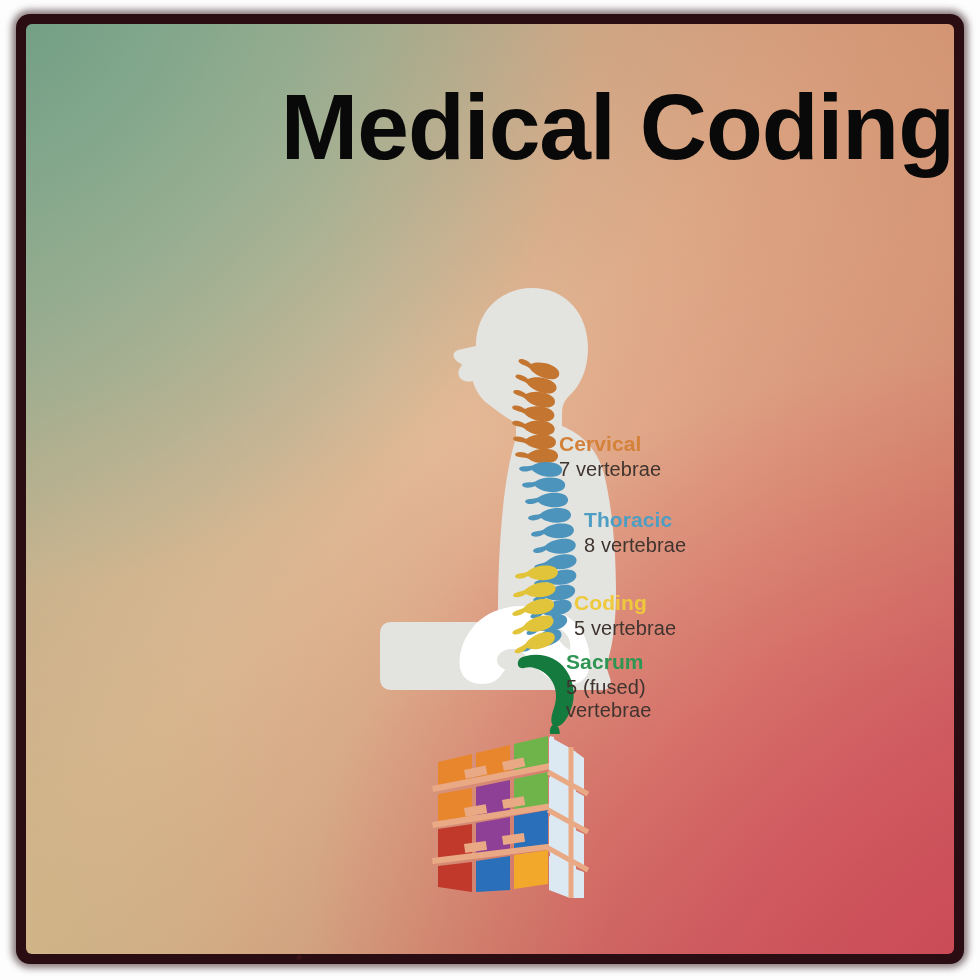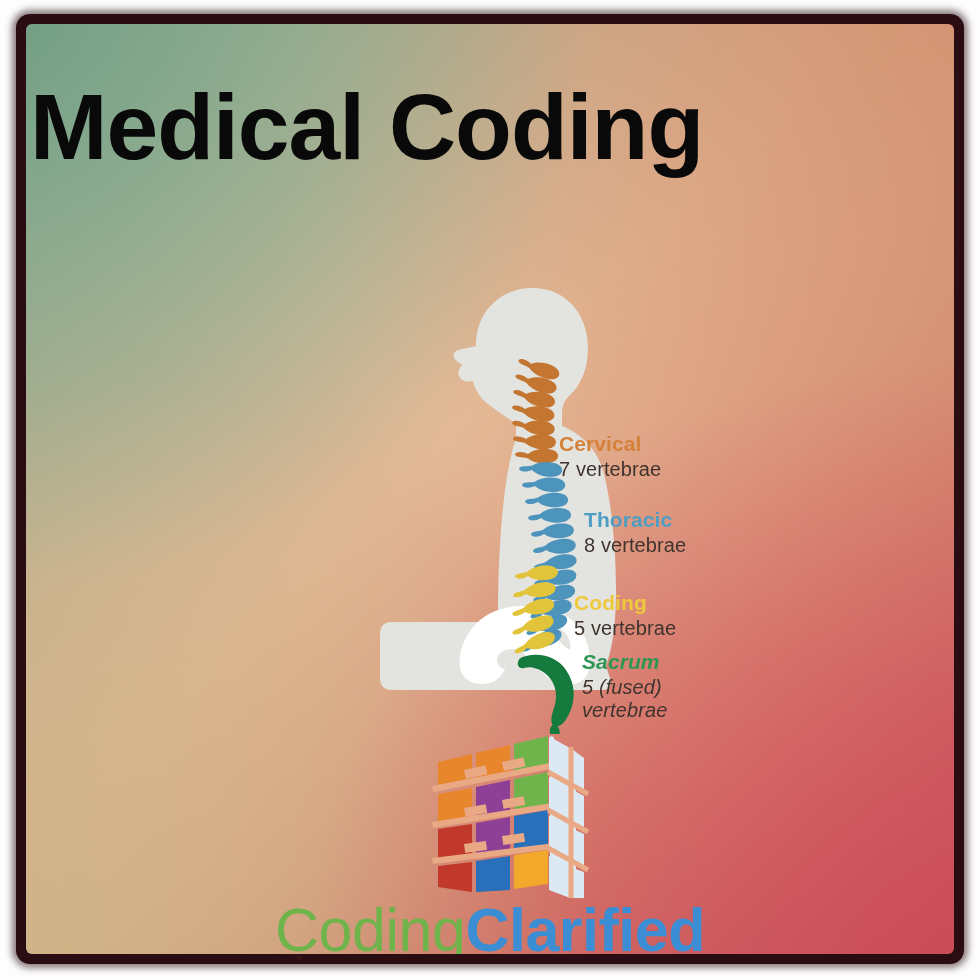--- a/index.html
+++ b/index.html
@@ -53,21 +53,21 @@
   }
   #canvas::after{
     content:"";position:absolute;inset:0;
     background:radial-gradient(75% 70% at 50% 45%, rgba(255,255,255,.07) 0%, rgba(0,0,0,.10) 100%);
     pointer-events:none;
   }
 
   
   #title-block{
     position:absolute;left:4px;right:0;top:52px;
-    text-align:left;
+    text-align:right;
     z-index:5;
   }
   .title-line{
     display:block;
     color:#090909;
     font-family:"Liberation Sans", sans-serif;
     font-weight:bold;
     font-size:93px;
     line-height:103px;
     letter-spacing:-1px;
@@ -101,21 +101,21 @@
     font-size:20px;
     color:#40342f;
     letter-spacing:.1px;
   }
   #label-cervical{left:533px;top:368px;}
   #label-cervical .lbl-title{color:#d4823a;margin-top:40px;}
   #label-thoracic{left:558px;top:476px;}
   #label-thoracic .lbl-title{color:#4e9ec4;margin-top:8px;}
   #label-lumbar{left:548px;top:567px;}
   #label-lumbar .lbl-title{color:#efc93c;}
-  #label-sacrum{left:556px;top:626px;font-style:italic;}
+  #label-sacrum{left:540px;top:626px;}
   #label-sacrum .lbl-title{color:#2e9553;}
 
   
   #logo-cube{
     position:absolute;
     left:398px;top:708px;
     width:166px;height:166px;
     z-index:5;
   }
   #logo-cube svg{display:block;width:100%;height:100%;}
@@ -349,18 +349,15 @@
 
         <g stroke="#e9a985" stroke-width="5" fill="none">
           <path d="M 124,40 L 164,62"></path>
           <path d="M 124,78 L 164,100"></path>
           <path d="M 124,116 L 164,138"></path>
           <path d="M 147,15 L 147,168"></path>
         </g>
       </svg>
     </div>
 
-    <div id="logo-wordmark">
-      <span id="wm-coding">Coding</span><span id="wm-clarified">Clarified</span>
-    </div>
 
   </div>
 </div>
 
 </body></html>

